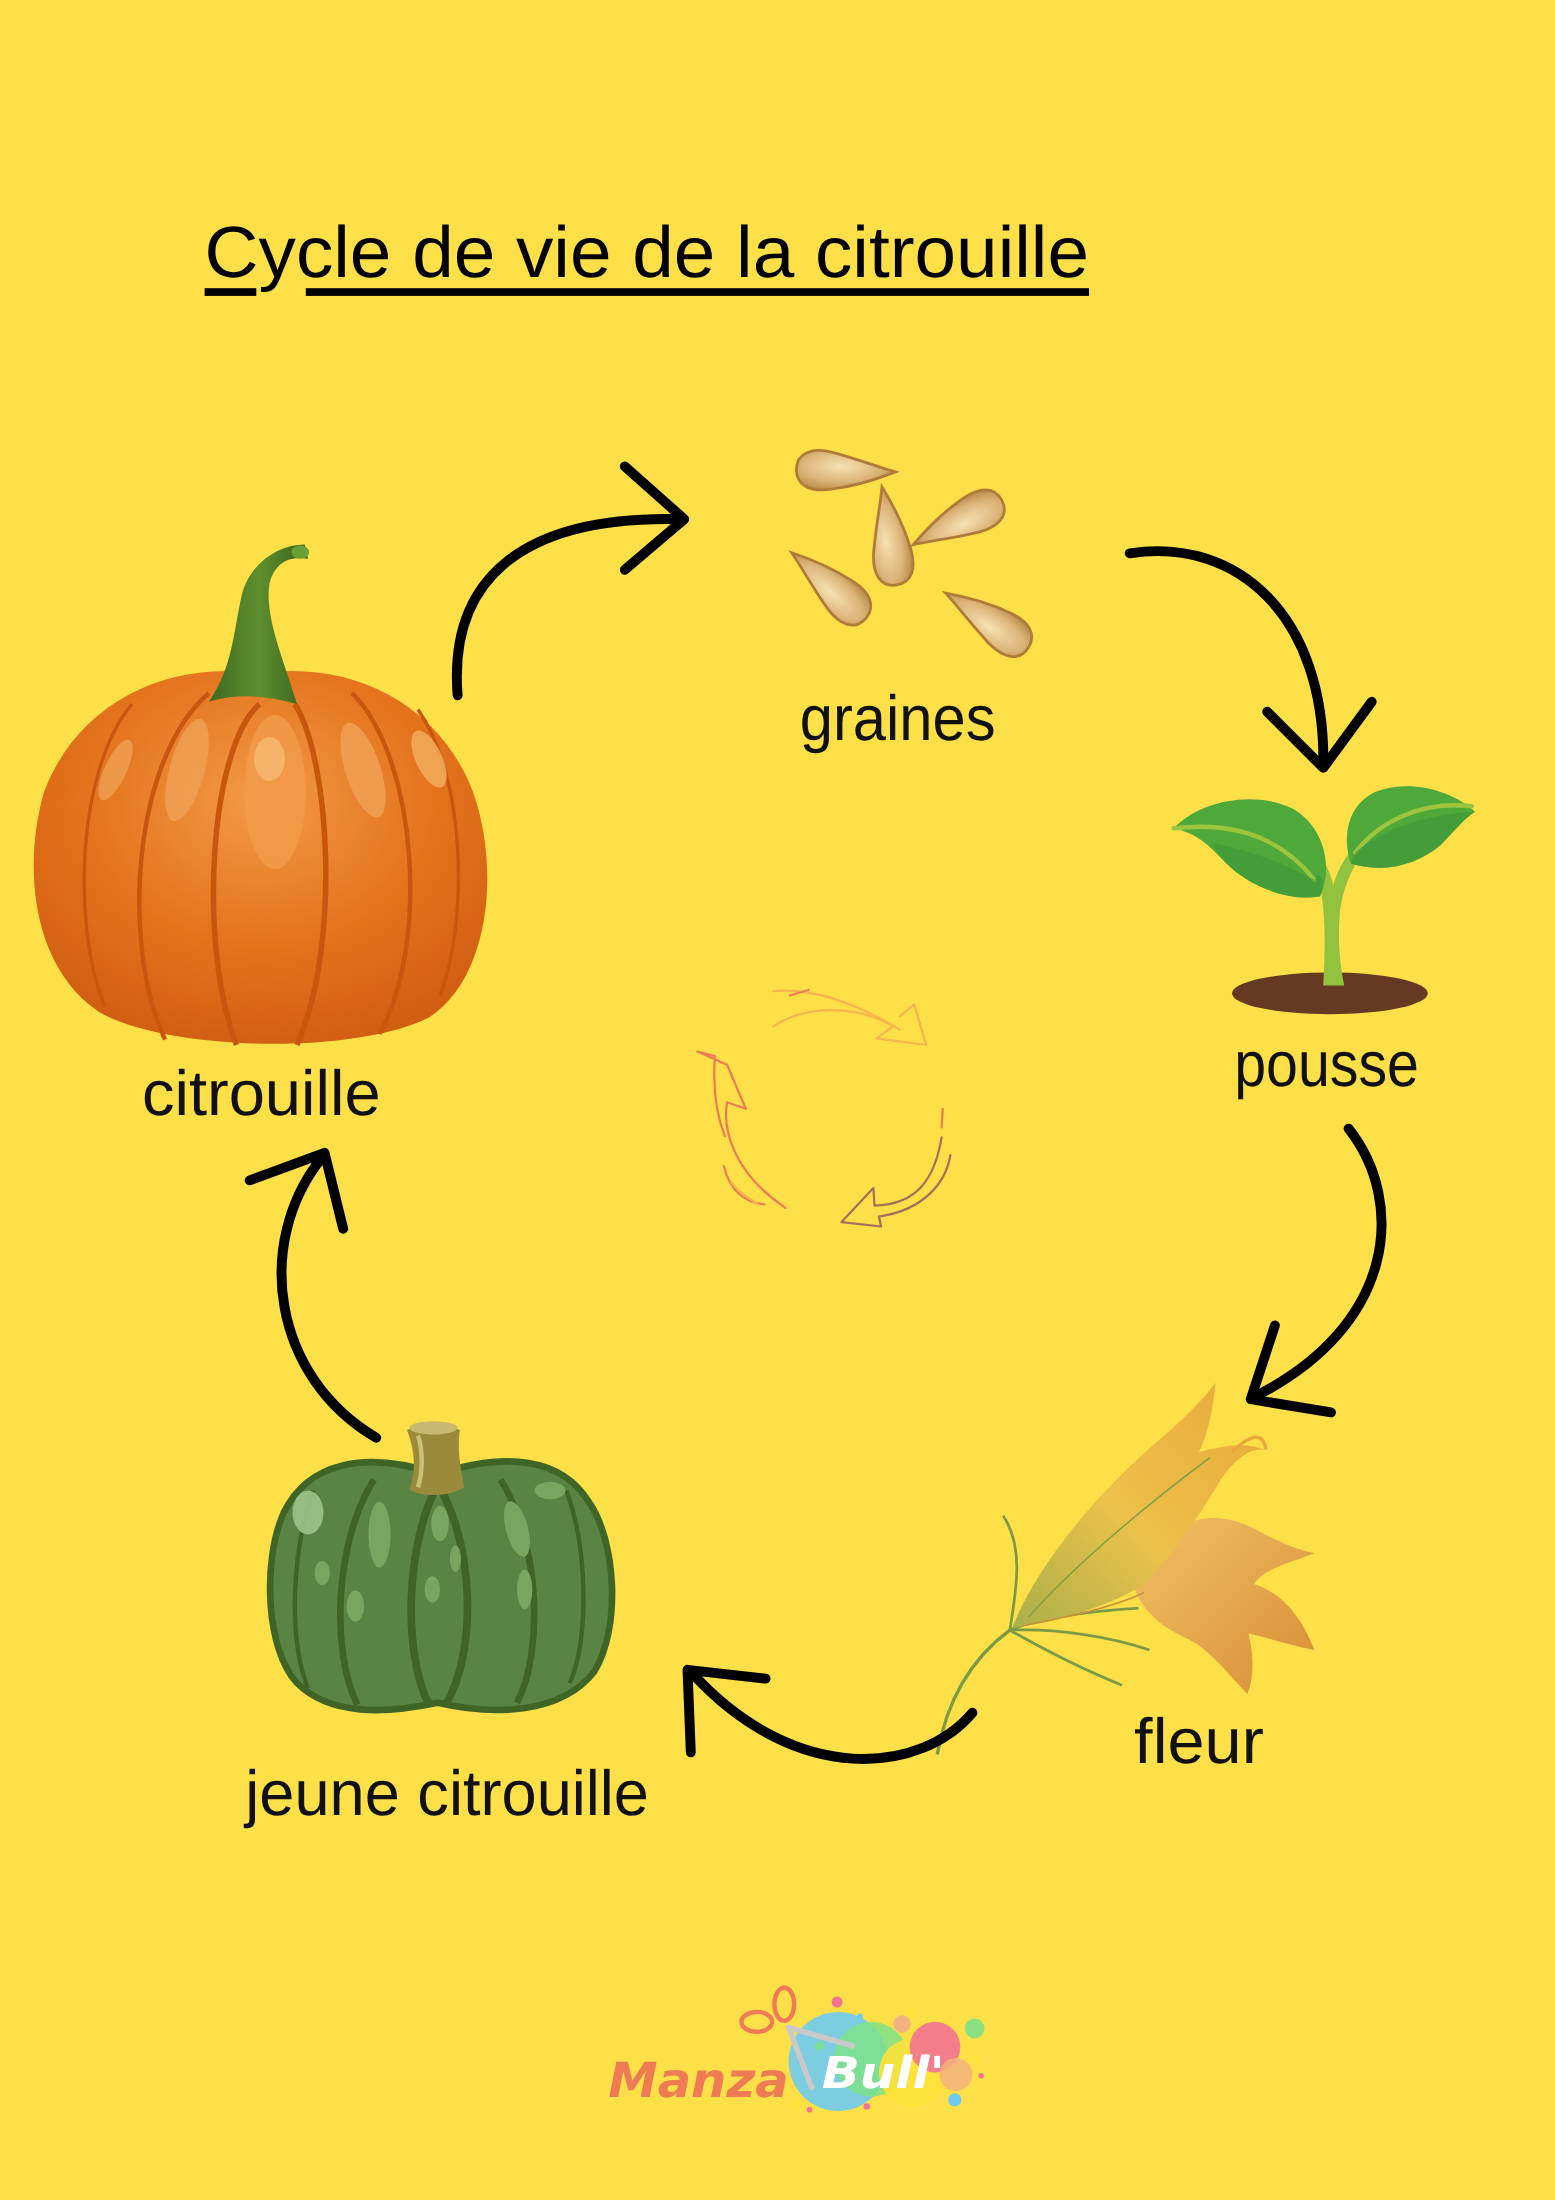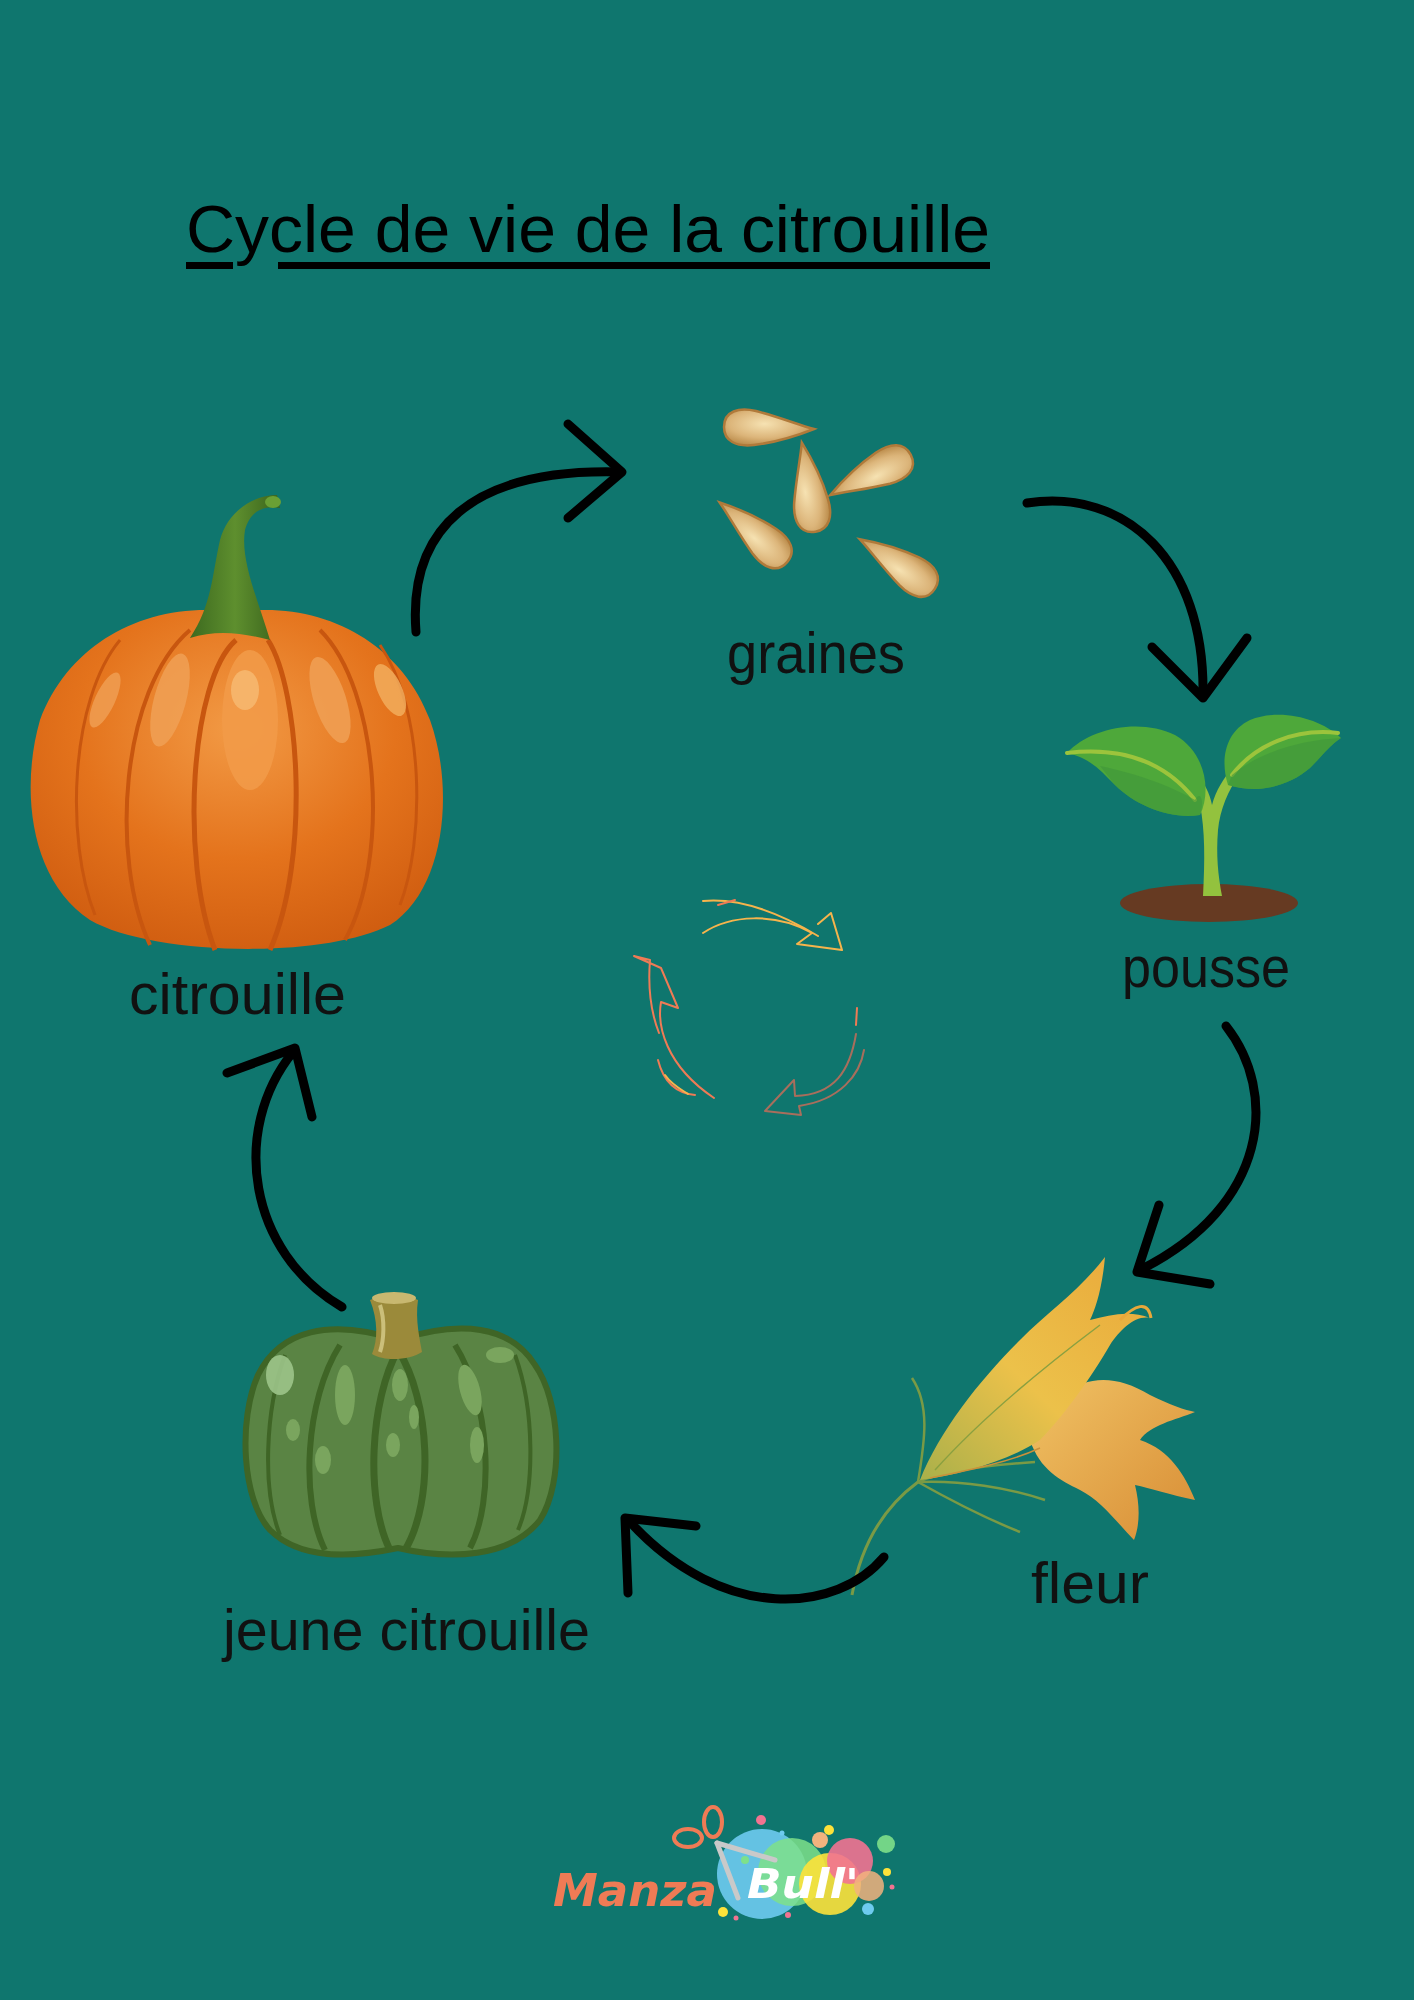--- a/index.html
+++ b/index.html
@@ -1,17 +1,17 @@
 <!DOCTYPE html>
 <html><head>
 <meta charset="utf-8">
 <style>
   html, body { margin: 0; padding: 0; background: #ffffff; }
   body { width: 1414px; height: 2000px; overflow: hidden; }
-  #page { position: relative; width: 1414px; height: 2000px; background: #0f766e; }
+  #page { position: relative; width: 1414px; height: 2000px; background: #fde047; }
   svg { display: block; }
   .label { font-family: "Liberation Sans", sans-serif; font-weight: 400; fill: #111111; }
   .title { font-family: "Liberation Sans", sans-serif; font-weight: 400; fill: #000000; }
   .arrow-line { fill: none; stroke: #000; stroke-width: 9; stroke-linecap: round; stroke-linejoin: round; }
   .logo-manza { font-family: "DejaVu Sans", sans-serif; font-weight: bold; font-style: italic; }
   .logo-bull { font-family: "DejaVu Sans", sans-serif; font-weight: bold; font-style: italic; }
 </style>
 </head>
 <body>
 

